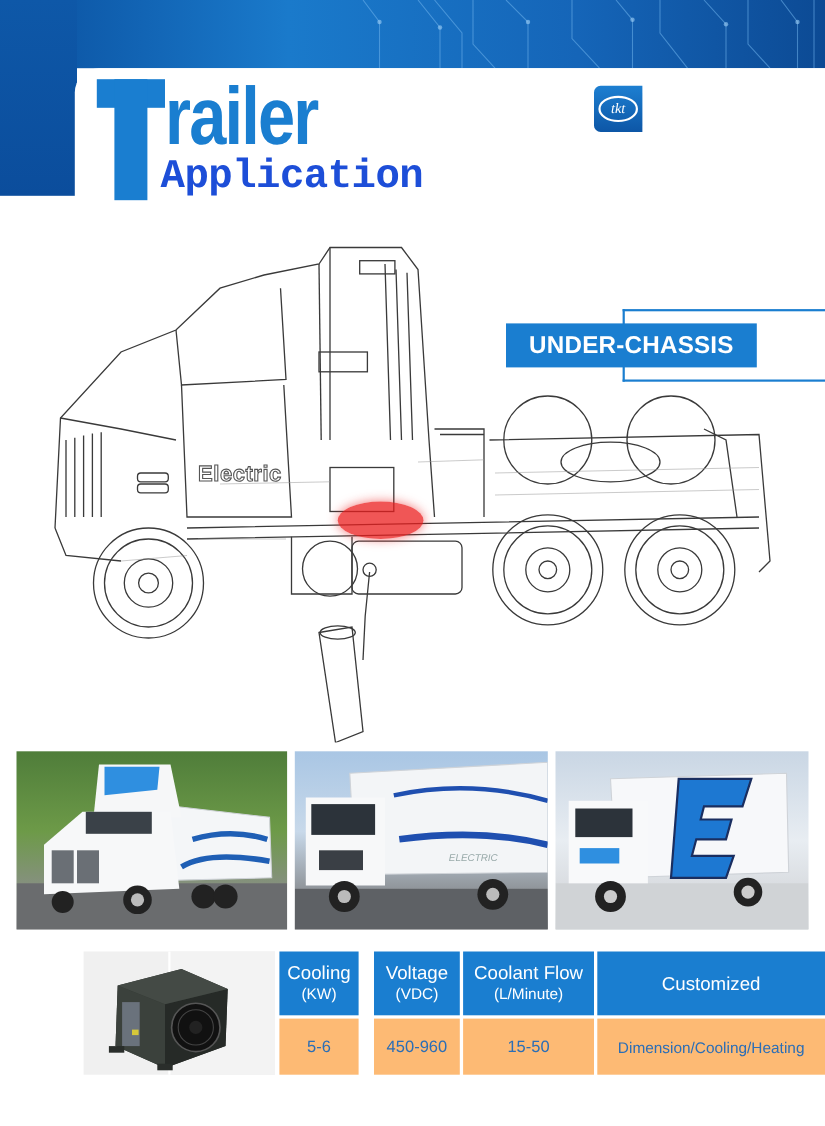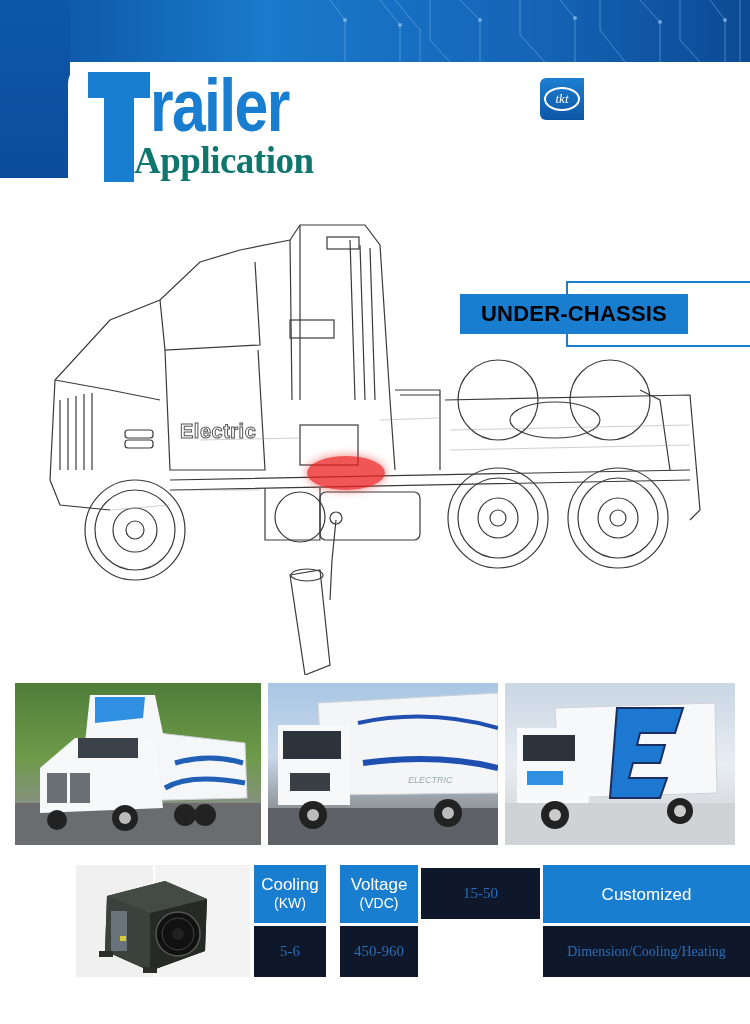--- a/index.html
+++ b/index.html
@@ -26,23 +26,23 @@
   }
   .title-T .bar { position: absolute; left: 0; top: 0; width: 62px; height: 26px; background: #1a7ed0; }
   .title-T .stem { position: absolute; left: 16px; top: 0; width: 30px; height: 110px; background: #1a7ed0; }
   .title-rest {
     position: absolute; left: 150px; top: 66px;
     font-family: "Liberation Sans", sans-serif; font-weight: bold;
     font-size: 74px; color: #1a7ed0; letter-spacing: -2px;
     transform: scaleX(0.82); transform-origin: left top; line-height: 80px;
   }
   .title-sub {
-    position: absolute; left: 134px; top: 141px;
-    font-family: Liberation Serif, serif; font-weight: bold;
-    font-size: 37px; color: #0f766e; line-height: 40px; letter-spacing: -0.5px;
+    position: absolute; left: 146px; top: 141px;
+    font-family: Liberation Mono, monospace; font-weight: bold;
+    font-size: 37px; color: #1d4ed8; line-height: 40px; letter-spacing: -0.5px;
   }
 
   
   .logo { position: absolute; left: 540px; top: 78px; height: 42px; display: flex; }
   .logo-badge {
     width: 44px; height: 42px; border-radius: 6px 0 0 6px;
     background: linear-gradient(180deg, #1d7fd1, #0d56a6);
     display: flex; align-items: center; justify-content: center;
   }
   .logo-badge .oval {
@@ -68,21 +68,21 @@
   }
 
   
   .diagram { position: absolute; left: 0; top: 205px; width: 750px; height: 470px; }
   .underchassis-frame {
     position: absolute; left: 566px; top: 281px; width: 184px; height: 66px;
     border: 2px solid #1a7ed0; border-right: none;
   }
   .underchassis-label {
     position: absolute; left: 460px; top: 294px; width: 228px; height: 40px;
-    background: #1a7ed0; color: #000000; font-weight: bold; font-size: 22px;
+    background: #1a7ed0; color: #ffffff; font-weight: bold; font-size: 22px;
     display: flex; align-items: center; justify-content: center; letter-spacing: 0.2px;
   }
   .hotspot {
     position: absolute; left: 307px; top: 456px; width: 78px; height: 34px;
     border-radius: 50%; background: rgba(235, 30, 30, 0.75);
     box-shadow: 0 0 10px rgba(235,30,30,0.6);
   }
   .electric-text {
     position: absolute; left: 180px; top: 420px; font-weight: bold; font-size: 20px;
     color: #ffffff; -webkit-text-stroke: 1px #555; letter-spacing: 0.5px;
@@ -112,22 +112,22 @@
 
   .col { position: absolute; top: 0; height: 112px; }
   .col .head {
     height: 58px; background: #1a7ed0; color: #ffffff;
     display: flex; flex-direction: column; align-items: center; justify-content: center;
     text-align: center; line-height: 19px;
   }
   .col .head .h1 { font-size: 17px; }
   .col .head .h2 { font-size: 14px; }
   .col .val {
-    margin-top: 3px; height: 51px; background: #0f172a; color: #2b6eb6;
-    display: flex; align-items: center; justify-content: center; font-size: 15px; font-family: Liberation Serif, serif;
+    margin-top: 3px; height: 51px; background: #fdba74; color: #2b6eb6;
+    display: flex; align-items: center; justify-content: center; font-size: 15px;
   }
 </style>
 </head>
 <body>
 
 <div class="top-band">
   <svg class="circuit" width="750" height="62" viewBox="0 0 750 62">
     <g stroke="#6fb3ec" stroke-width="1" fill="none" opacity="0.55">
       <path d="M380 0 L400 25 L400 62"></path>
         <path d="M395 0 L420 30 L420 62"></path>
@@ -311,20 +311,24 @@
     <div class="val">5-6</div>
   </div>
   <div class="col" style="left:340px;width:78px;">
     <div class="head">
       <span class="h1">Voltage</span>
       <span class="h2">(VDC)</span>
     </div>
     <div class="val">450-960</div>
   </div>
   <div class="col" style="left:421px;width:119px;">
+    <div class="head">
+      <span class="h1">Coolant Flow</span>
+      <span class="h2">(L/Minute)</span>
+    </div>
     <div class="val">15-50</div>
   </div>
   <div class="col" style="left:543px;width:207px;">
     <div class="head">
       <span class="h1">Customized</span>
     </div>
     <div class="val" style="font-size:14px;">Dimension/Cooling/Heating</div>
   </div>
 </div>
 

